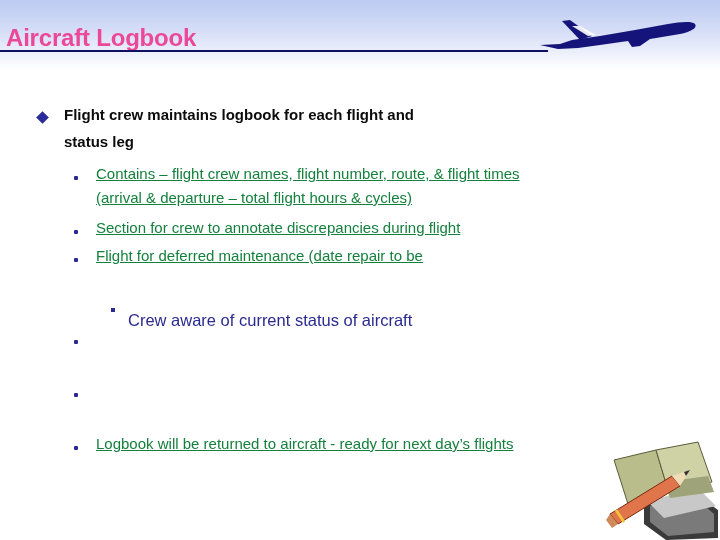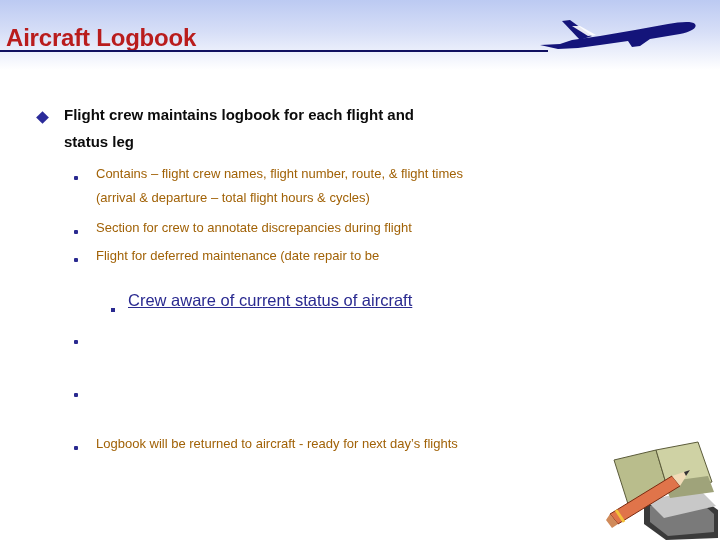--- a/index.html
+++ b/index.html
@@ -1,24 +1,24 @@
 <!DOCTYPE html>
 <html><head>
 <meta charset="utf-8">
 <style>
   html, body { margin:0; padding:0; }
   body { width:720px; height:540px; position:relative; overflow:hidden; background:#ffffff; font-family:"Liberation Sans", sans-serif; }
   .header-band { position:absolute; left:0; top:0; width:720px; height:70px; background:linear-gradient(to bottom, #bccaf2 0%, #d6def7 45%, #ffffff 100%); }
-  .title { position:absolute; left:6px; top:24px; font-size:24px; font-weight:bold; color:#b91c1c; letter-spacing:-0.2px; }
+  .title { position:absolute; left:6px; top:24px; font-size:24px; font-weight:bold; color:#ec4899; letter-spacing:-0.2px; }
   .title-rule { position:absolute; left:0; top:50px; width:548px; height:2px; background:#101060; }
   .plane { position:absolute; left:540px; top:12px; width:160px; height:42px; }
   .content { position:absolute; left:0; top:0; }
   .l1 { position:absolute; left:64px; width:600px; font-size:15px; font-weight:bold; color:#0c0c0c; line-height:27px; }
   .l1-bullet { position:absolute; left:38px; width:9px; height:9px; background:#2b2b9a; transform:rotate(45deg); }
-  .l2 { position:absolute; left:96px; width:580px; font-size:13px; color:#a16207; line-height:24px; }
+  .l2 { position:absolute; left:96px; width:580px; font-size:15px; color:#15803d; line-height:24px;text-decoration:underline; }
   .l2-bullet { position:absolute; left:74px; width:4px; height:4px; background:#2a2a90; border-radius:1px; }
   .l3 { position:absolute; left:128px; width:540px; font-size:16.5px; color:#2a2a90; line-height:24px; }
   .l3-bullet { position:absolute; left:111px; width:4px; height:4px; background:#2a2a90; }
   .book { position:absolute; left:606px; top:440px; width:114px; height:100px; }
 </style>
 </head>
 <body>
 
 <div class="header-band"></div>
 <div class="title">Aircraft Logbook</div>
@@ -48,21 +48,21 @@
   <div class="l2" style="top:216px;">
     <div>Section for crew to annotate discrepancies during flight</div>
   </div>
 
   <div class="l2-bullet" style="top:258px;"></div>
   <div class="l2" style="top:244px;">
     <div>Flight for deferred maintenance (date repair to be</div>
   </div>
 
   <div class="l3-bullet" style="top:308px;"></div>
-  <div class="l3" style="top:288px;text-decoration:underline;">
+  <div class="l3" style="top:308px;">
     <div>Crew aware of current status of aircraft</div>
   </div>
 
   <div class="l2-bullet" style="top:340px;"></div>
   <div class="l2" style="top:326px;">
   </div>
 
   <div class="l2-bullet" style="top:393px;"></div>
   <div class="l2" style="top:379px;">
   </div>

